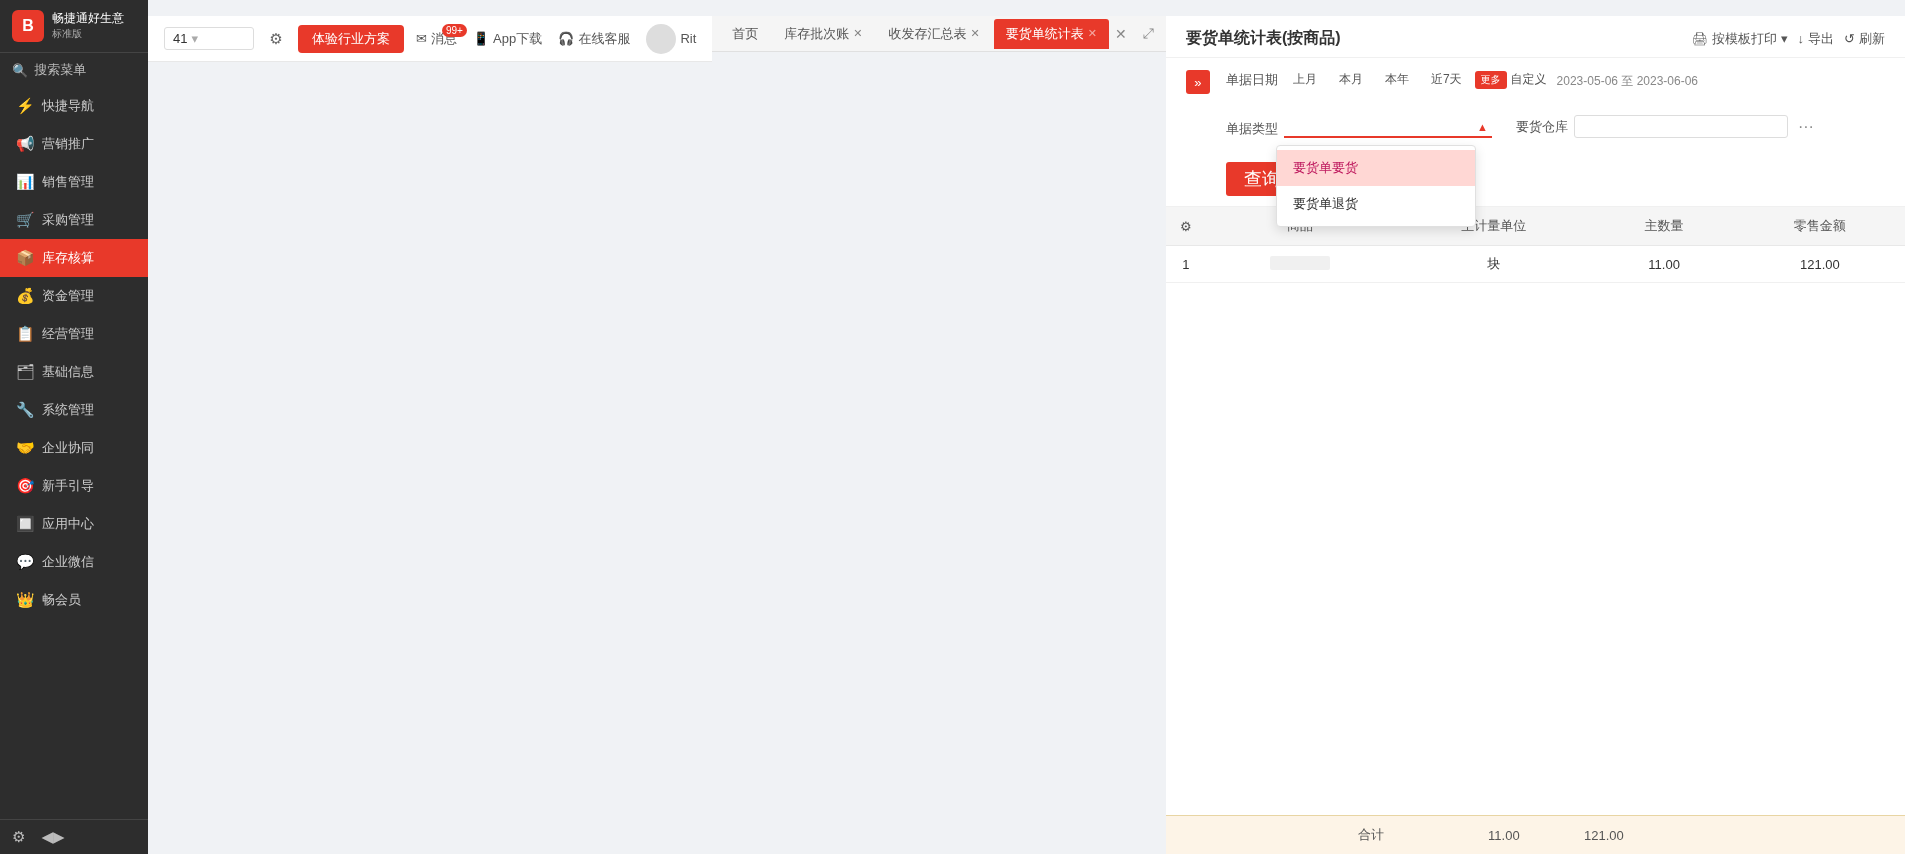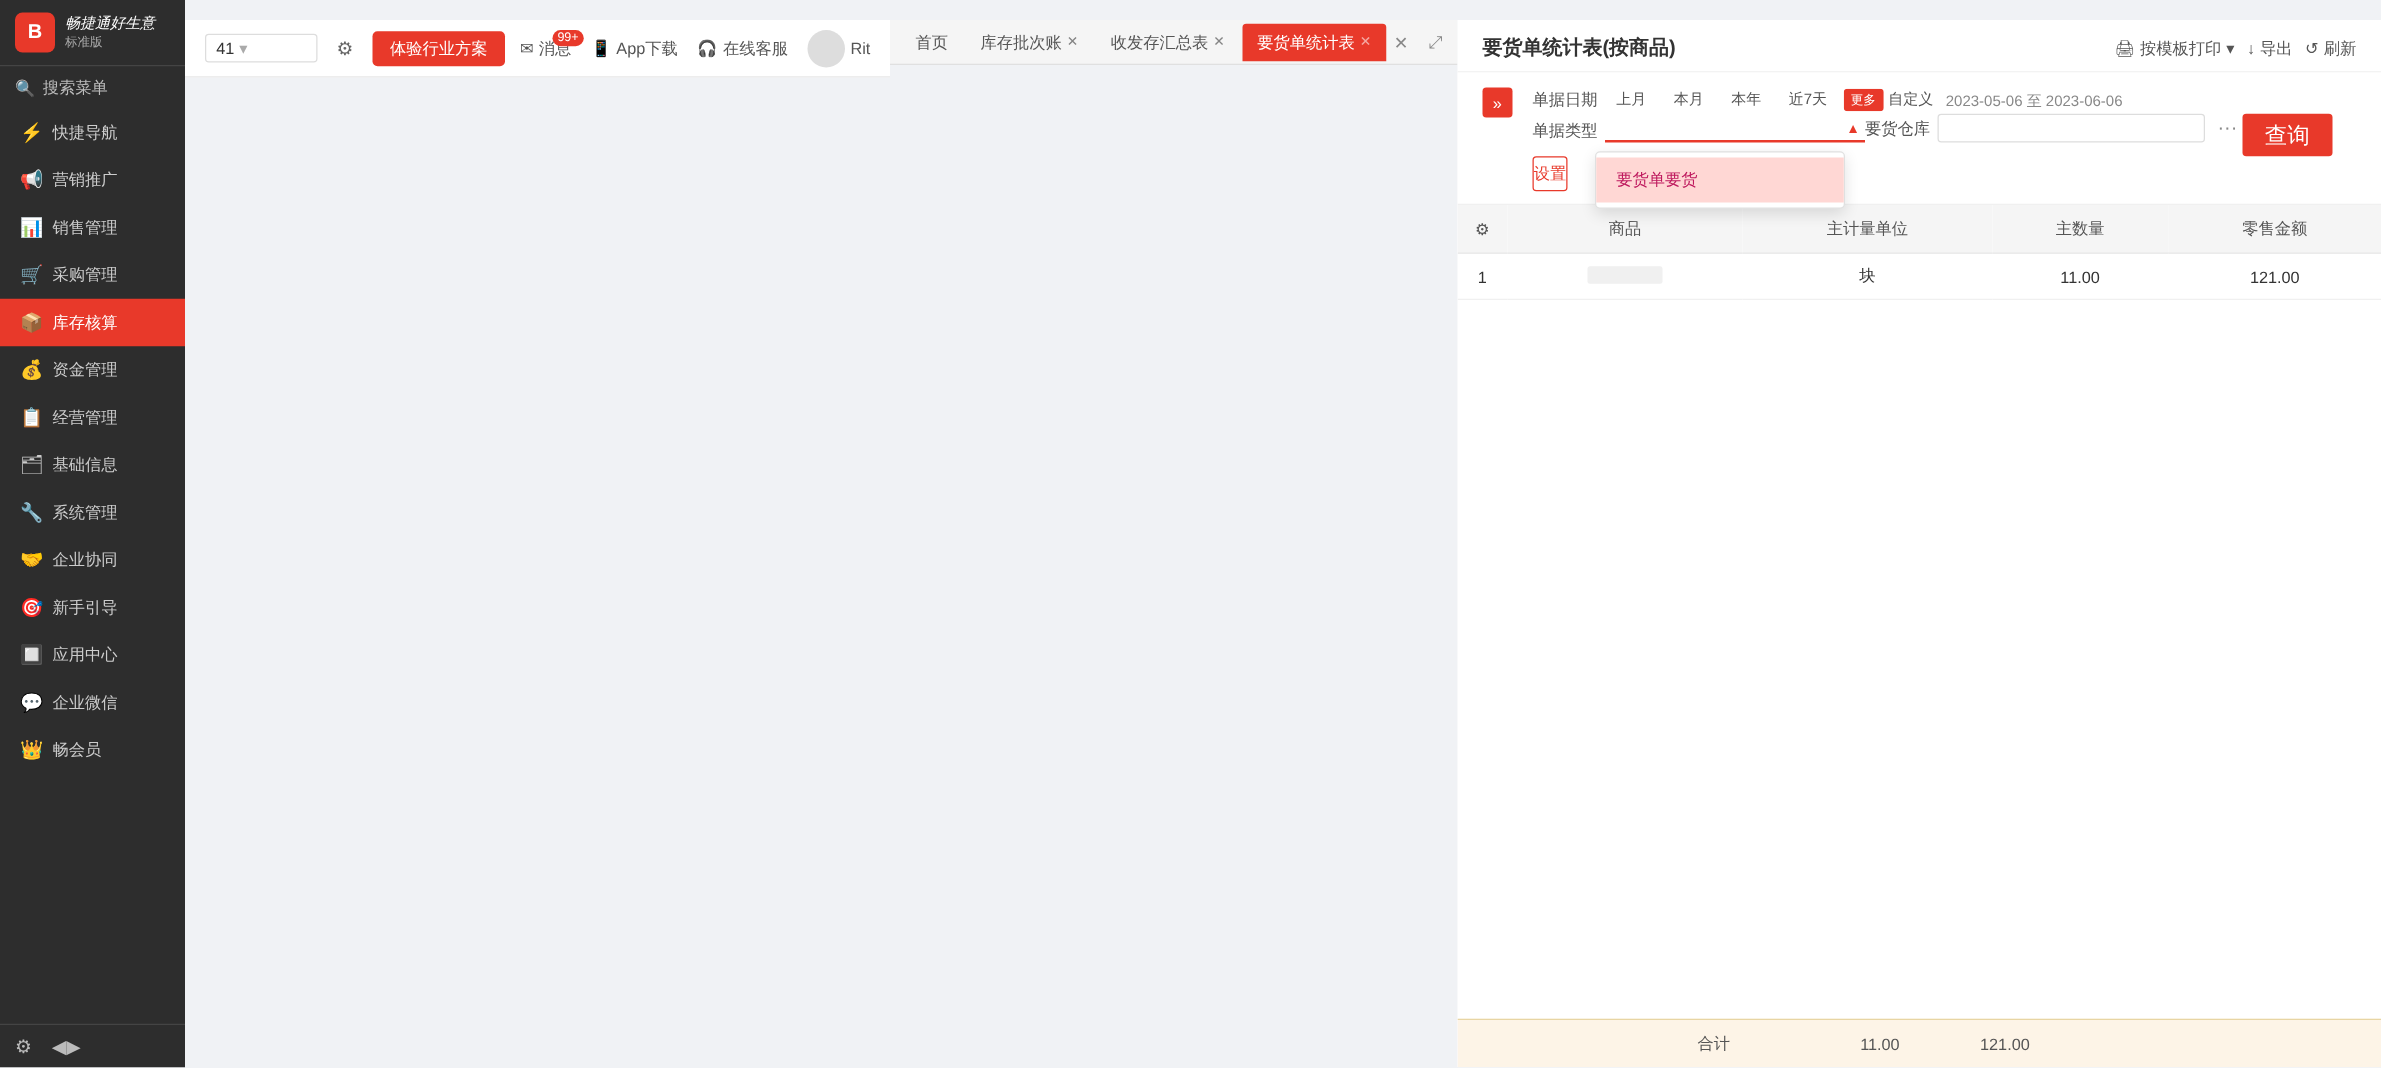--- a/index.html
+++ b/index.html
@@ -28,21 +28,21 @@
       height: 32px;
       background: #e8392a;
       border-radius: 6px;
       display: flex;
       align-items: center;
       justify-content: center;
       color: white;
       font-weight: bold;
       font-size: 16px;
     }
-    .logo-text { font-size: 12px; line-height: 1.3; color: #fff; font-style: italic; }
+    .logo-text { font-size: 12px; line-height: 1.3; color: #fff; }
     .logo-sub { font-size: 10px; color: #aaa; }
 
     .sidebar-search {
       display: flex;
       align-items: center;
       gap: 6px;
       padding: 8px 12px;
       color: #bbb;
       cursor: pointer;
       font-size: 13px;
@@ -246,21 +246,21 @@
       display: flex;
       align-items: center;
       justify-content: center;
       cursor: pointer;
       font-size: 13px;
       margin-top: 2px;
     }
     .filter-row {
       display: flex;
       flex-wrap: wrap;
-      gap: 0;
+      gap: 24px;
       flex: 1;
       align-items: flex-start;
     }
     .filter-group {
       display: flex;
       align-items: center;
       gap: 6px;
     }
     .filter-label { color: #555; font-size: 13px; white-space: nowrap; }
     .date-pills {
@@ -605,20 +605,23 @@
         <div class="filter-group filter-type-wrap">
           <span class="filter-label">单据类型</span>
           <div class="filter-select-wrap">
             <input class="filter-select" type="text" value="" style="border-bottom: 2px solid rgb(232, 57, 42);">
             <span class="select-chevron" style="color:#e8392a;">▲</span>
           </div>
 
           <div class="dropdown-overlay" style="top:30px;left:50px;">
             <div class="dropdown-item selected">
               <span>要货单要货</span>
+            </div>
+            <div class="dropdown-item">
+              <span>要货单退货</span>
             </div>
           </div>
         </div>
 
         <div class="filter-group">
           <span class="filter-label">要货仓库</span>
           <div class="filter-select-wrap">
             <input class="filter-select-warehouse" type="text" value="" style="">
           </div>
           <span class="dots-btn">···</span>

